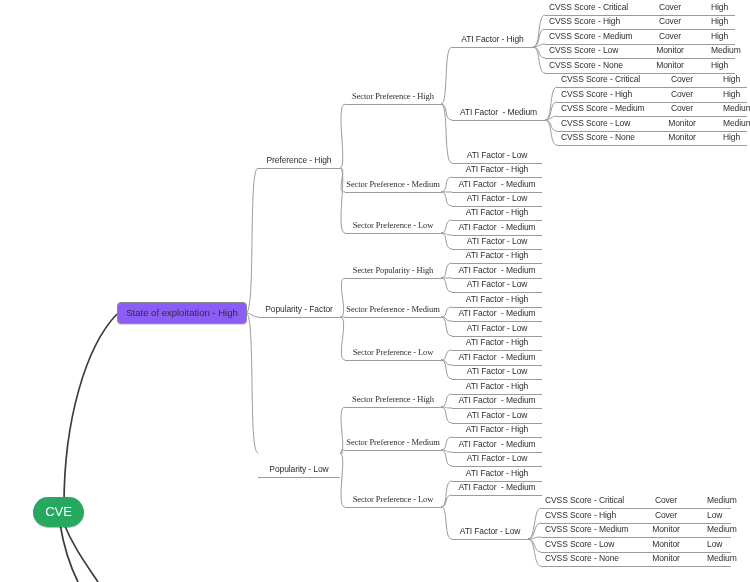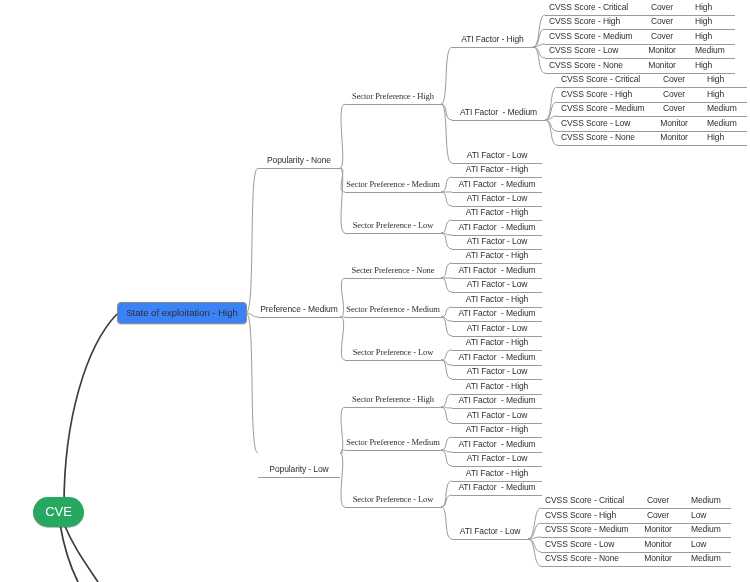--- a/index.html
+++ b/index.html
@@ -8,26 +8,26 @@
   svg.wires{position:absolute;left:0;top:0;z-index:0;}
   .node{position:absolute;z-index:2;font-size:8.5px;letter-spacing:-0.1px;color:#2e2e2e;
         border-bottom:1px solid #9b9b9b;text-align:center;padding-bottom:2px;white-space:pre;
         line-height:11px;height:11px;cursor:default;box-sizing:content-box;}
   .pop{left:258px;width:82px;}
   .sp{left:345px;width:96px;font-family:Liberation Serif, serif;}
   .ati{left:452px;width:90px;}
   .cvss-row{position:absolute;z-index:2;width:190px;display:grid;
             grid-template-columns:92px 50px 1fr;border-bottom:1px solid #9b9b9b;
             padding-bottom:2px;font-size:8.5px;letter-spacing:-0.1px;line-height:11px;
-            color:#2e2e2e;white-space:pre;}
+            color:#2e2e2e;white-space:pre;gap:8px;}
   .cvss-row .score{text-align:left;padding-left:4px;}
   .cvss-row .action{text-align:center;}
   .cvss-row .priority{text-align:left;padding-left:8px;}
   .state-box{position:absolute;z-index:3;left:117px;top:302px;width:128px;height:20px;
-             line-height:20px;text-align:center;font-size:9.5px;color:#2e2e2e;background:#3b82f6;
+             line-height:20px;text-align:center;font-size:9.5px;color:#2e2e2e;background:#8b5cf6;
              border:1px solid #8a8a8a;border-radius:4px;box-shadow:0 1px 1px rgba(0,0,0,.15);}
   .root-pill{position:absolute;z-index:3;left:33px;top:497px;width:51px;height:30px;
              line-height:30px;text-align:center;font-size:13px;color:#fff;background:#27a860;
              border-radius:15px;box-shadow:0 1px 0 rgba(0,0,0,.25);}
 </style>
 </head>
 <body>
 
 <div class="canvas">
 
@@ -55,28 +55,28 @@
       <path d="M441,507 C449,507 443,481 452,481 M441,507 C449,507 443,495 452,495 M441,507 C449,507 443,539 452,539"></path>
       <path d="M533,47 C541,47 537,15 545,15 M533,47 C541,47 537,29 545,29 M533,47 C539,47 539,44 545,44 M533,47 C541,47 537,58 545,58 M533,47 C541,47 537,73 545,73"></path>
       <path d="M545,120 C553,120 549,87 557,87 M545,120 C553,120 549,102 557,102 M545,120 C551,120 551,116 557,116 M545,120 C553,120 549,131 557,131 M545,120 C553,120 549,145 557,145"></path>
       <path d="M528,539 C536,539 533,508 541,508 M528,539 C536,539 533,523 541,523 M528,539 C534,539 534,537 541,537 M528,539 C536,539 533,552 541,552 M528,539 C536,539 533,566 541,566"></path>
     </g>
   </svg>
 
   <div class="root-pill">CVE</div>
   <div class="state-box">State of exploitation - High</div>
 
-  <div class="node pop" style="top:155px">Popularity - None</div>
-  <div class="node pop" style="top:304px">Preference - Medium</div>
+  <div class="node pop" style="top:155px">Preference - High</div>
+  <div class="node pop" style="top:304px">Popularity - Factor</div>
   <div class="node pop" style="top:464px">Popularity - Low</div>
 
   <div class="node sp" style="top:91px">Sector Preference - High</div>
   <div class="node sp" style="top:179px">Sector Preference - Medium</div>
   <div class="node sp" style="top:220px">Sector Preference - Low</div>
-  <div class="node sp" style="top:265px">Secter Preference - None</div>
+  <div class="node sp" style="top:265px">Secter Popularity - High</div>
   <div class="node sp" style="top:304px">Sector Preference - Medium</div>
   <div class="node sp" style="top:347px">Sector Preference - Low</div>
   <div class="node sp" style="top:394px">Sector Preference - High</div>
   <div class="node sp" style="top:437px">Sector Preference - Medium</div>
   <div class="node sp" style="top:494px">Sector Preference - Low</div>
 
   <div class="node ati" style="top:34px;width:81px">ATI Factor - High</div>
   <div class="node ati" style="top:107px;width:93px">ATI Factor  - Medium</div>
   <div class="node ati" style="top:150px">ATI Factor - Low</div>
 

